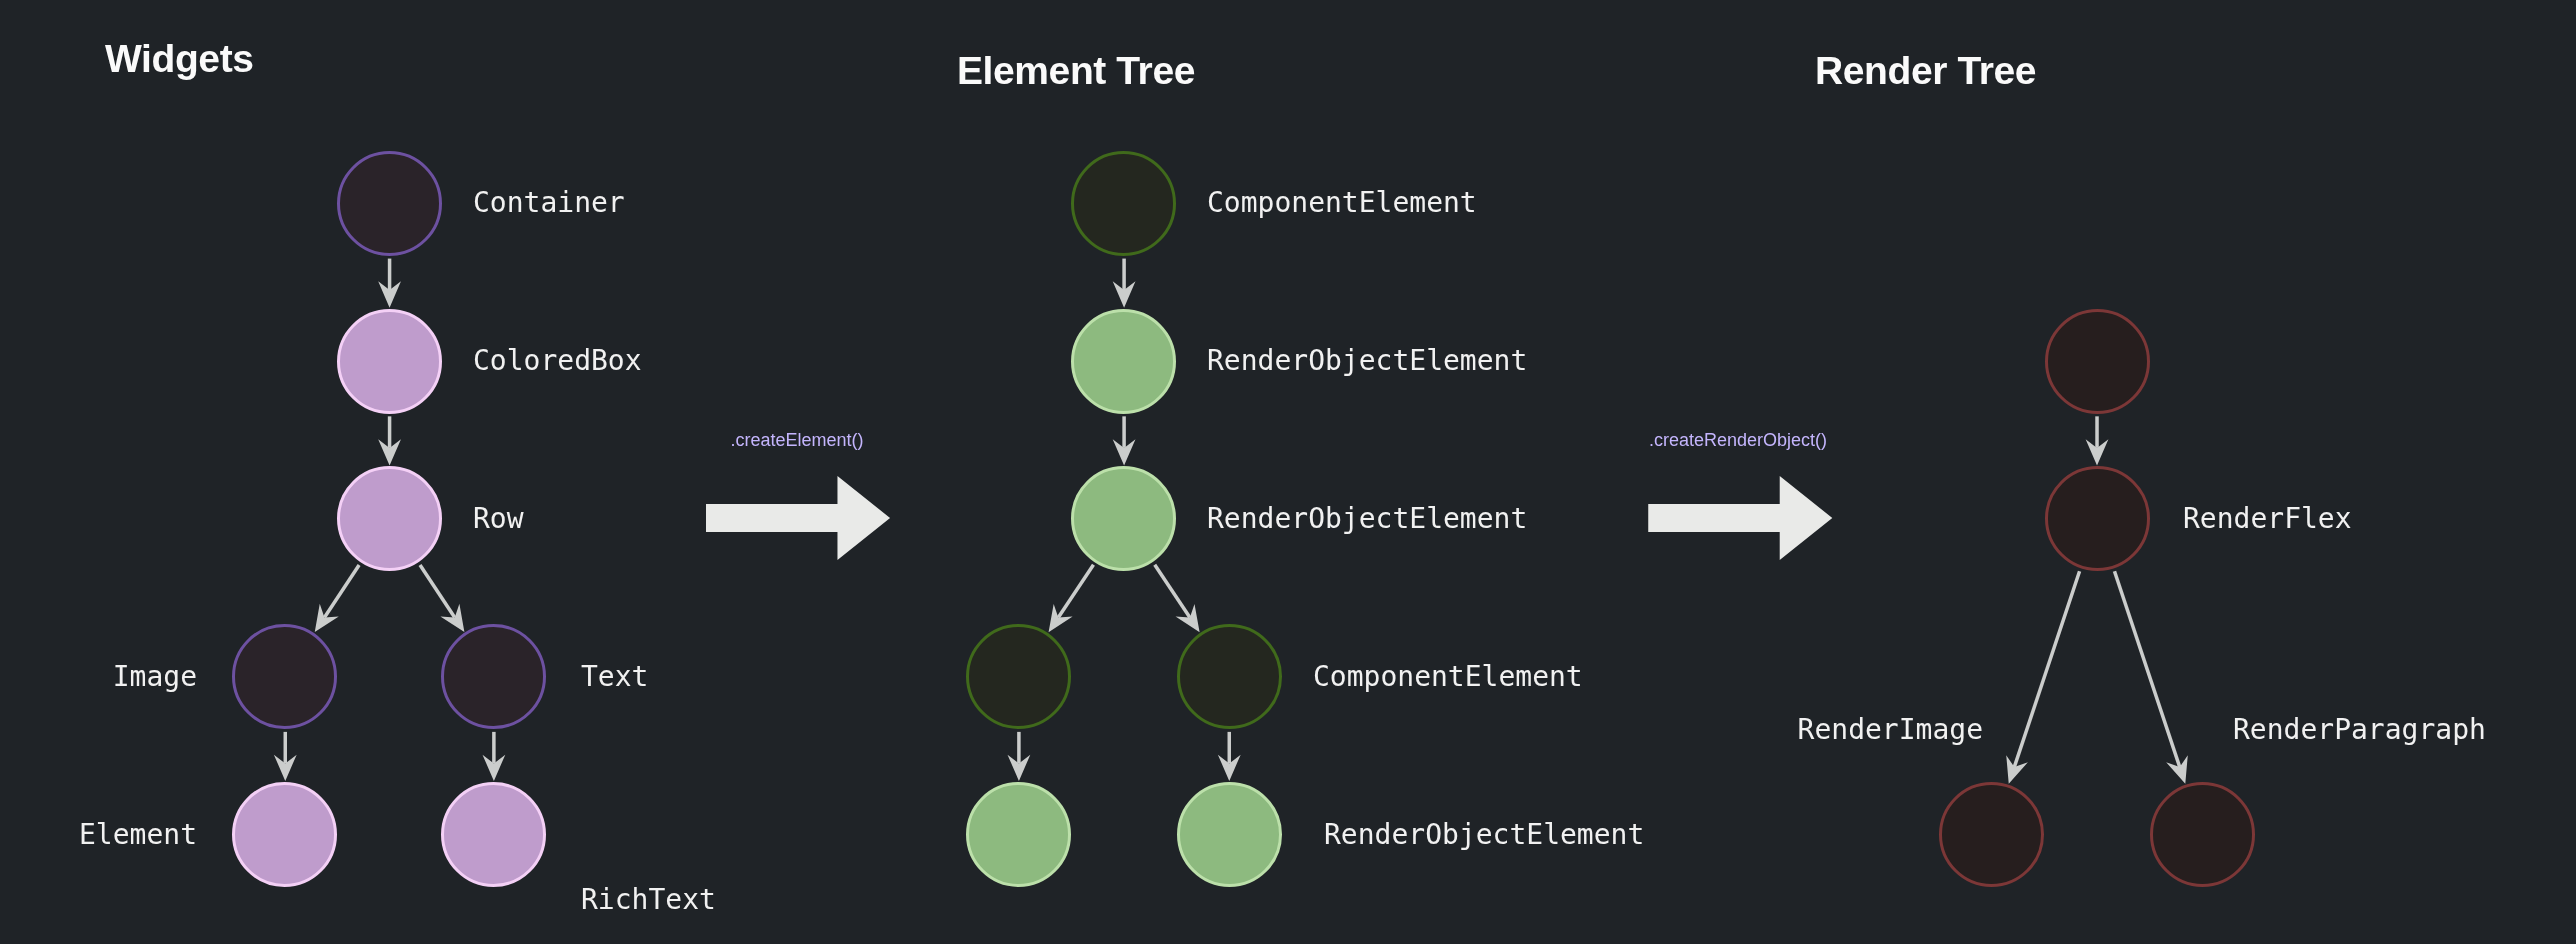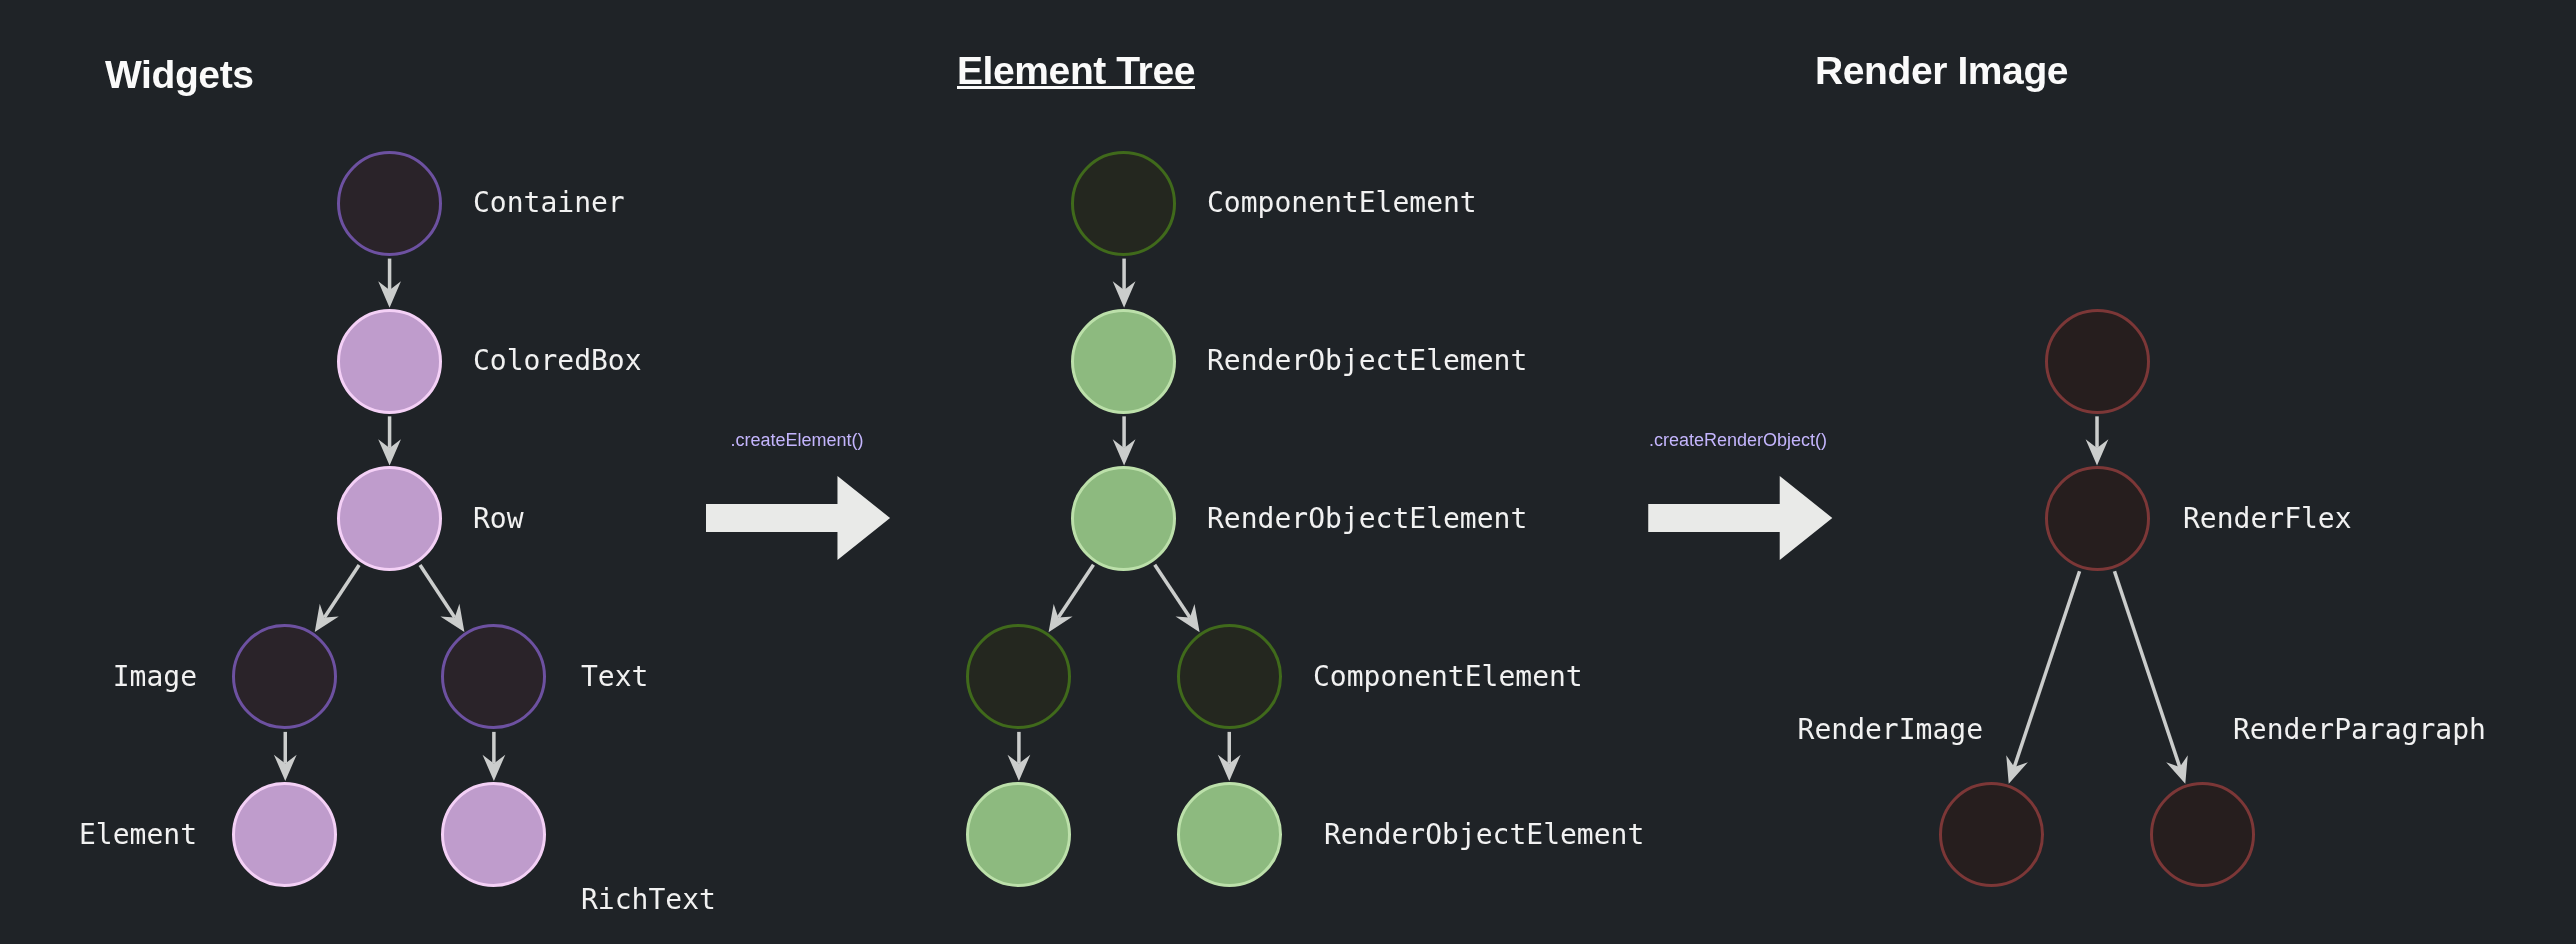--- a/index.html
+++ b/index.html
@@ -105,19 +105,19 @@
     <div class="node" style="left: 966px; top: 782px; width: 105px; height: 105px; background: rgb(141, 186, 127); border: 3.5px solid rgb(188, 224, 170);"></div>
     <div class="node" style="left: 1177px; top: 782px; width: 105px; height: 105px; background: rgb(141, 186, 127); border: 3.5px solid rgb(188, 224, 170);"></div>
     <div class="nlabel" style="left: 1324px; top: 835px;">RenderObjectElement</div>
     <div class="node" style="left: 2045px; top: 309px; width: 105px; height: 105px; background: rgb(38, 30, 30); border: 3.5px solid rgb(124, 55, 55);"></div>
     <div class="node" style="left: 2045px; top: 466px; width: 105px; height: 105px; background: rgb(38, 30, 30); border: 3.5px solid rgb(124, 55, 55);"></div>
     <div class="nlabel" style="left: 2183px; top: 519px;">RenderFlex</div>
     <div class="node" style="left: 1939px; top: 782px; width: 105px; height: 105px; background: rgb(38, 30, 30); border: 3.5px solid rgb(124, 55, 55);"></div>
     <div class="nlabel right-align" style="left: 1983px; top: 730px;">RenderImage</div>
     <div class="node" style="left: 2150px; top: 782px; width: 105px; height: 105px; background: rgb(38, 30, 30); border: 3.5px solid rgb(124, 55, 55);"></div>
     <div class="nlabel" style="left: 2233px; top: 730px;">RenderParagraph</div>
-    <div class="title" style="left: 105px; top: 55px; text-align: right;">Widgets</div>
-    <div class="title" style="left: 957px; top: 51px; text-decoration: underline;">Element Tree</div>
-    <div class="title" style="left: 1815px; top: 51px;">Render Image</div>
+    <div class="title" style="left: 105px; top: 39px; text-align: right;">Widgets</div>
+    <div class="title" style="left: 957px; top: 51px;">Element Tree</div>
+    <div class="title" style="left: 1815px; top: 51px;">Render Tree</div>
     <div class="alabel" style="left: 797px; top: 440px;">.createElement()</div>
     <div class="alabel" style="left: 1738px; top: 440px;">.createRenderObject()</div>
   </div>
 
 
 </body></html>

